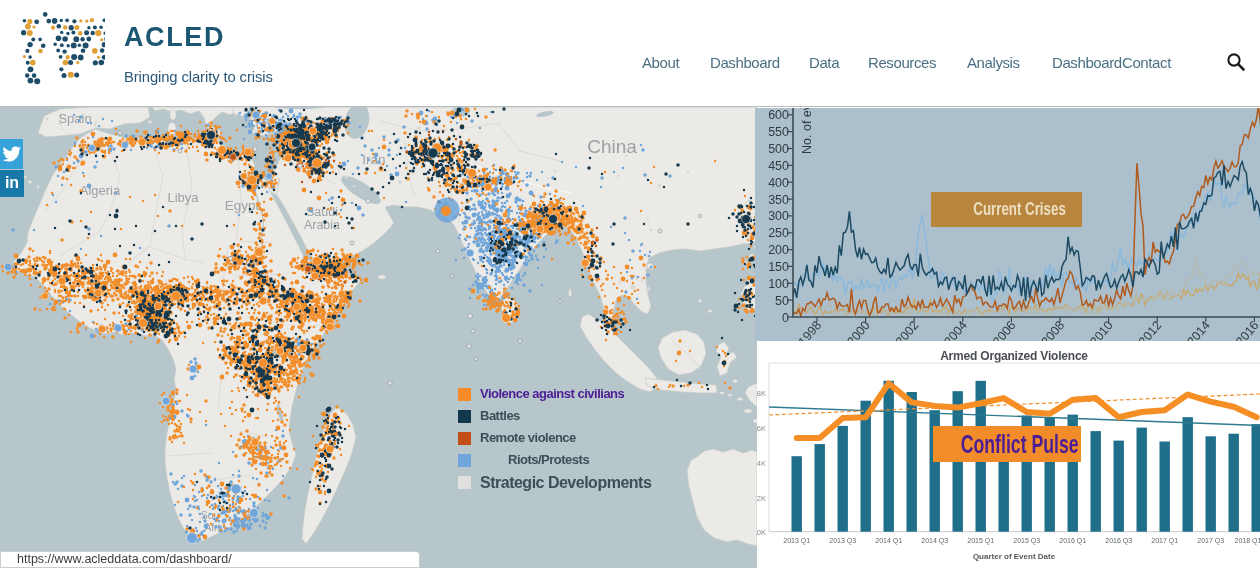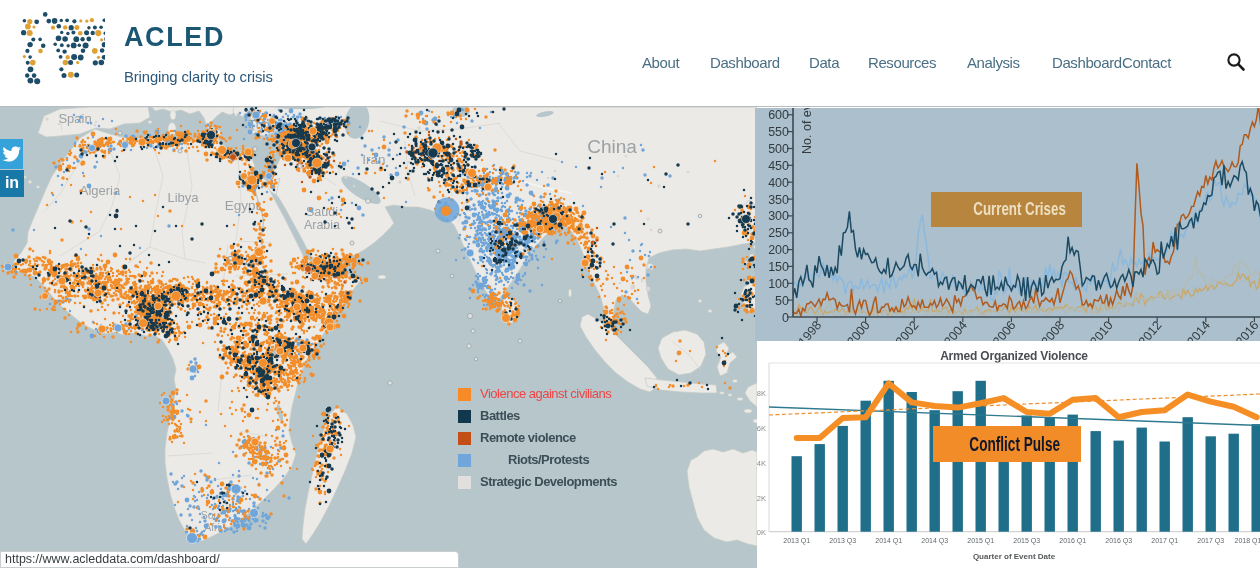--- a/index.html
+++ b/index.html
@@ -10,29 +10,29 @@
   letter-spacing:1.6px; color:#1b5673; }
 #tag { position:absolute; left:124px; top:69px; font-size:14.8px; color:#2b587a; letter-spacing:-0.1px; }
 #content { position:absolute; left:0; top:106px; width:1260px; height:462px; border-top:1px solid #b7bcbe; }
 #map { position:absolute; left:0; top:0; }
 #topchart { position:absolute; left:755px; top:1px; }
 #botchart { position:absolute; left:757px; top:234px; }
 .btn { position:absolute; text-align:right; font-weight:bold; white-space:nowrap; overflow:hidden; }
 #btn1 { left:931px; top:192px; width:151px; height:35px; background:#b8853e; color:#ecdfc2;
   font-size:18px; line-height:35px; }
 .cnd1 { display:inline-block; transform:scaleX(0.74); transform-origin:center; }
-#btn2 { left:933px; top:426px; width:148px; height:36px; background:#f18c29; color:#0f172a;
-  font-size:20px; line-height:36px; }
+#btn2 { left:933px; top:426px; width:148px; height:36px; background:#f18c29; color:#4c1d95;
+  font-size:26px; line-height:36px; }
 .cnd2 { display:inline-block; transform:scaleX(0.68); transform-origin:center; }
 #tw { position:absolute; left:0; top:139px; width:23px; height:30px; background:#35a3da; }
 #li { position:absolute; left:0; top:170px; width:24px; height:27px; background:#1878a8;
   color:#fff; font-weight:bold; font-size:16px; text-align:center; line-height:26px; }
-#urlbar { position:absolute; left:0; top:551px; width:459px; height:17px; background:#fff;
+#urlbar { position:absolute; left:0; top:551px; width:420px; height:17px; background:#fff;
   border:1px solid #c9ced0; border-radius:0 4px 0 0; font-size:12.5px; color:#383d40;
-  line-height:15px; padding-left:4px; white-space:nowrap; }
+  line-height:15px; padding-left:16px; white-space:nowrap; }
 </style></head>
 <body>
 <div id="page">
   <svg width="96" height="84" viewBox="0 0 96 84" style="position:absolute;left:9px;top:9px">
 <circle cx="36.2" cy="5.4" r="2.3" fill="#1d4d68"></circle>
 <circle cx="15.4" cy="11.8" r="1.8" fill="#1d4d68"></circle>
 <circle cx="20.8" cy="12.5" r="2.6" fill="#dfa136"></circle>
 <circle cx="27.7" cy="12.8" r="2.4" fill="#1d4d68"></circle>
 <circle cx="39.8" cy="12.1" r="2.4" fill="#1d4d68"></circle>
 <circle cx="45.6" cy="11.9" r="2.8" fill="#1d4d68"></circle>
@@ -429,23 +429,23 @@
   <div class="btn" id="btn1"><span class="cnd1">Current Crises</span></div>
   <div class="btn" id="btn2"><span class="cnd2">Conflict Pulse</span></div>
   <div id="tw"><svg width="23" height="30" viewBox="-2 -4 28 32">
         <path d="M23.643 4.937c-.835.37-1.732.62-2.675.733.962-.576 1.7-1.49 2.048-2.578-.9.534-1.897.922-2.958 1.13-.85-.904-2.06-1.47-3.4-1.47-2.572 0-4.658 2.086-4.658 4.66 0 .364.042.718.12 1.06-3.873-.195-7.304-2.05-9.602-4.868-.4.69-.63 1.49-.63 2.342 0 1.616.823 3.043 2.072 3.878-.764-.025-1.482-.234-2.11-.583v.06c0 2.257 1.605 4.14 3.737 4.568-.392.106-.803.162-1.227.162-.3 0-.593-.028-.877-.082.593 1.85 2.313 3.198 4.352 3.234-1.595 1.25-3.604 1.995-5.786 1.995-.376 0-.747-.022-1.112-.065 2.062 1.323 4.51 2.093 7.14 2.093 8.57 0 13.255-7.098 13.255-13.254 0-.2-.005-.402-.014-.602.91-.658 1.7-1.477 2.323-2.41z" fill="#fff"></path>
       </svg></div>
   <div id="li">in</div>
   <div id="urlbar">https://www.acleddata.com/dashboard/</div>
   <div id="legend" style="position:absolute;left:458px;top:388px;width:185px;">
     <div style="position:relative;height:112px;">
       <div style="position:absolute;left:0;top:0px;width:13px;height:13px;background:#f68b27"></div>
-      <div style="position:absolute;left:22px;top:-2px;font-size:13px;font-weight:normal;color:#ef4444;letter-spacing:-0.5px;white-space:nowrap;text-align:center;">Violence against civilians</div>
+      <div style="position:absolute;left:22px;top:-2px;font-size:13px;font-weight:bold;color:#4c1d95;letter-spacing:-0.5px;white-space:nowrap;text-align:center;">Violence against civilians</div>
       <div style="position:absolute;left:0;top:22px;width:13px;height:13px;background:#12384d"></div>
       <div style="position:absolute;left:22px;top:20px;font-size:13px;font-weight:bold;color:#3d4e57;letter-spacing:-0.5px;white-space:nowrap;">Battles</div>
       <div style="position:absolute;left:0;top:44px;width:13px;height:13px;background:#c34f17"></div>
       <div style="position:absolute;left:22px;top:42px;font-size:13px;font-weight:bold;color:#3d4e57;letter-spacing:-0.5px;white-space:nowrap;">Remote violence</div>
       <div style="position:absolute;left:0;top:66px;width:13px;height:13px;background:#70a6db"></div>
       <div style="position:absolute;left:22px;top:64px;font-size:13px;font-weight:bold;color:#3d4e57;letter-spacing:-0.5px;white-space:nowrap;padding-left:28px;">Riots/Protests</div>
       <div style="position:absolute;left:0;top:88px;width:13px;height:13px;background:#e2e0de"></div>
-      <div style="position:absolute;left:22px;top:86px;font-size:13px;font-weight:bold;color:#3d4e57;letter-spacing:-0.5px;white-space:nowrap;text-align:center;">Strategic Developments</div>
+      <div style="position:absolute;left:22px;top:86px;font-size:16px;font-weight:bold;color:#3d4e57;letter-spacing:-0.5px;white-space:nowrap;text-align:center;">Strategic Developments</div>
     </div>
   </div>
 </div>
 </body></html>

